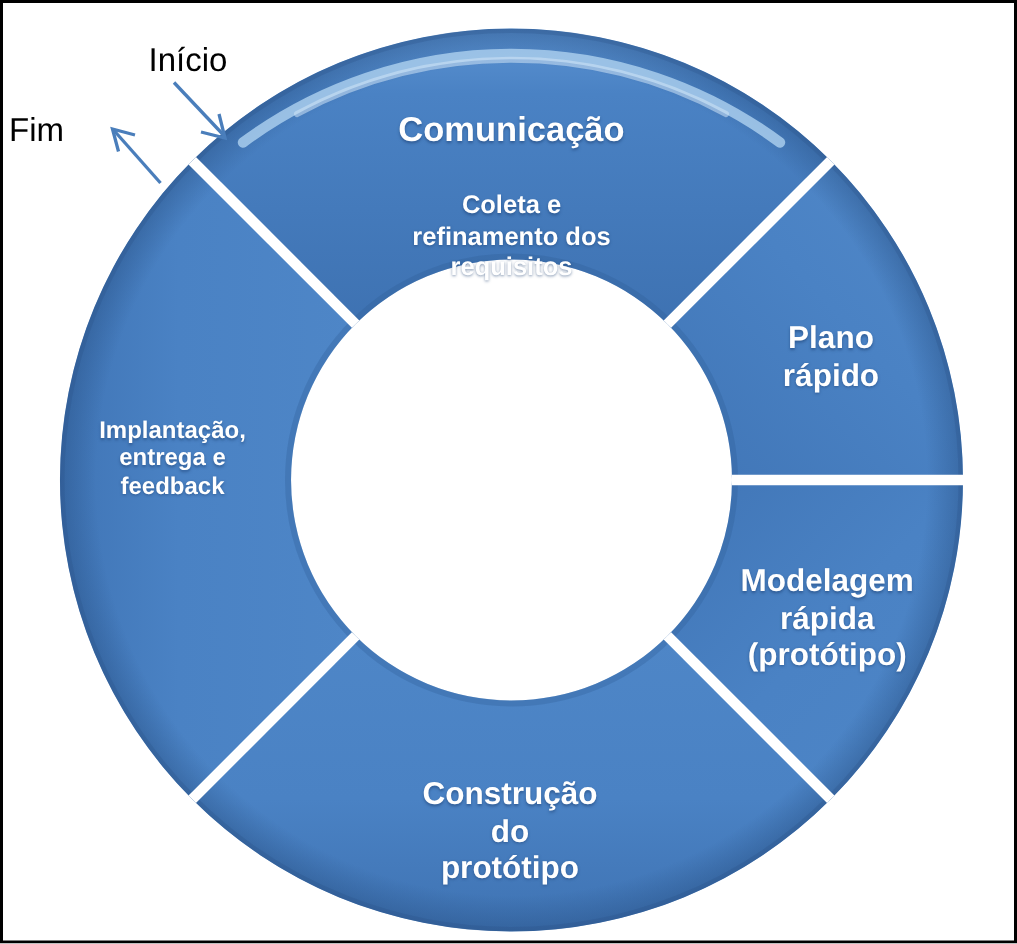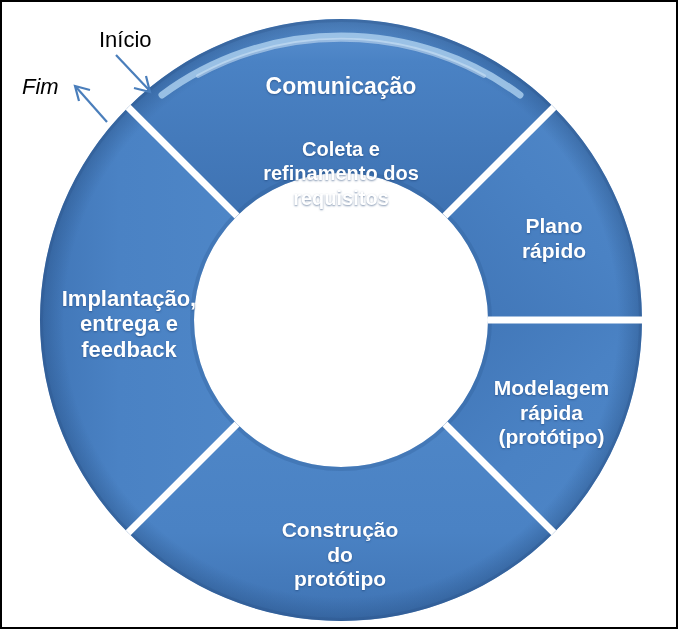--- a/index.html
+++ b/index.html
@@ -34,23 +34,23 @@
     line-height: 1.16;
     text-shadow: 0 1px 2px rgba(25,60,110,0.55);
     pointer-events: none;
     white-space: pre-line;
   }
   .seg-title {
     display: block;
   }
   .seg-sub {
     display: block;
-    font-size: 20px;
+    font-size: 17px;
     line-height: 1.22;
-    margin-top: 11px;
+    margin-top: 1px;
   }
   #label-comunicacao {
     left: 189px;
     top: 44px;
     width: 300px;
     font-size: 23px;
     text-align: center;
   }
   #label-plano {
     left: 472px;
@@ -64,40 +64,39 @@
     width: 175px;
     font-size: 21px;
   }
   #label-construcao {
     left: 192px;
     top: 492px;
     width: 292px;
     font-size: 21px;
   }
   #label-implantacao {
-    left: 32px;
+    left: 18px;
     top: 258px;
     width: 190px;
-    font-size: 22px;
+    font-size: 16px;
   }
   .anno-text {
     position: absolute;
     color: #000000;
     font-size: 22px;
     font-weight: normal;
     white-space: nowrap;
   }
   #anno-inicio {
     left: 97px;
     top: 25px;
   }
   #anno-fim {
-    left: 20px;
+    left: 4px;
     top: 72px;
-    font-style: italic;
   }
 </style>
 </head>
 <body>
 
 <div id="canvas">
 
   <svg id="wheel" width="678" height="629" viewBox="0 0 678 629">
     <defs>
       <linearGradient id="gradComunicacao" x1="0" y1="0" x2="0" y2="1">

